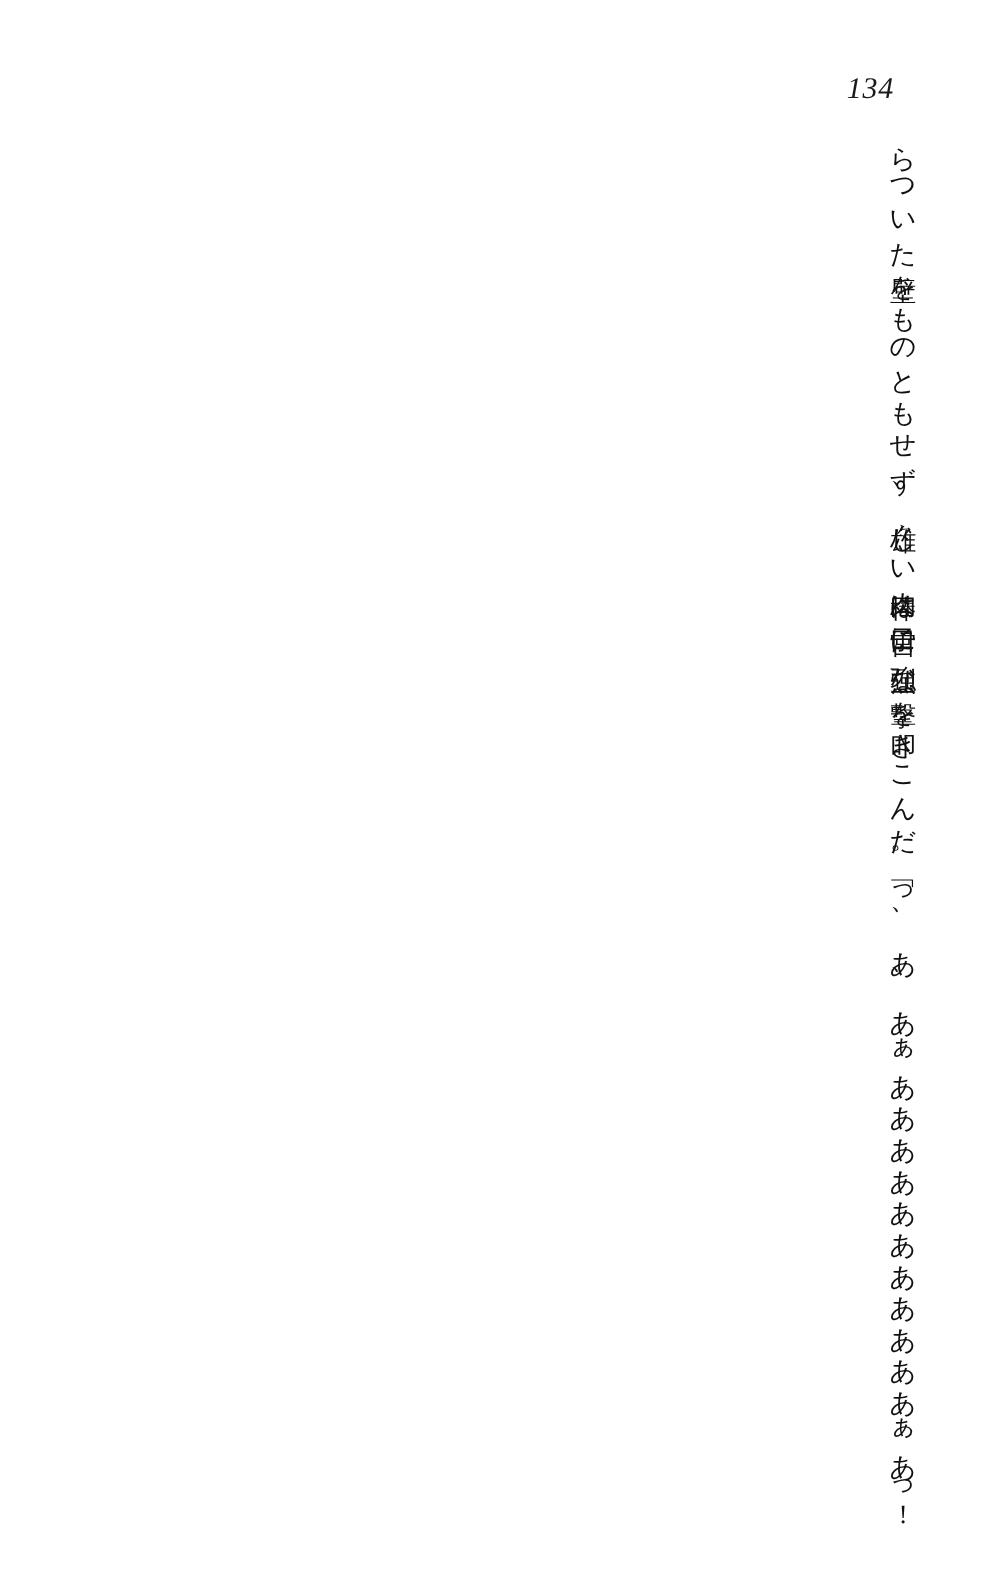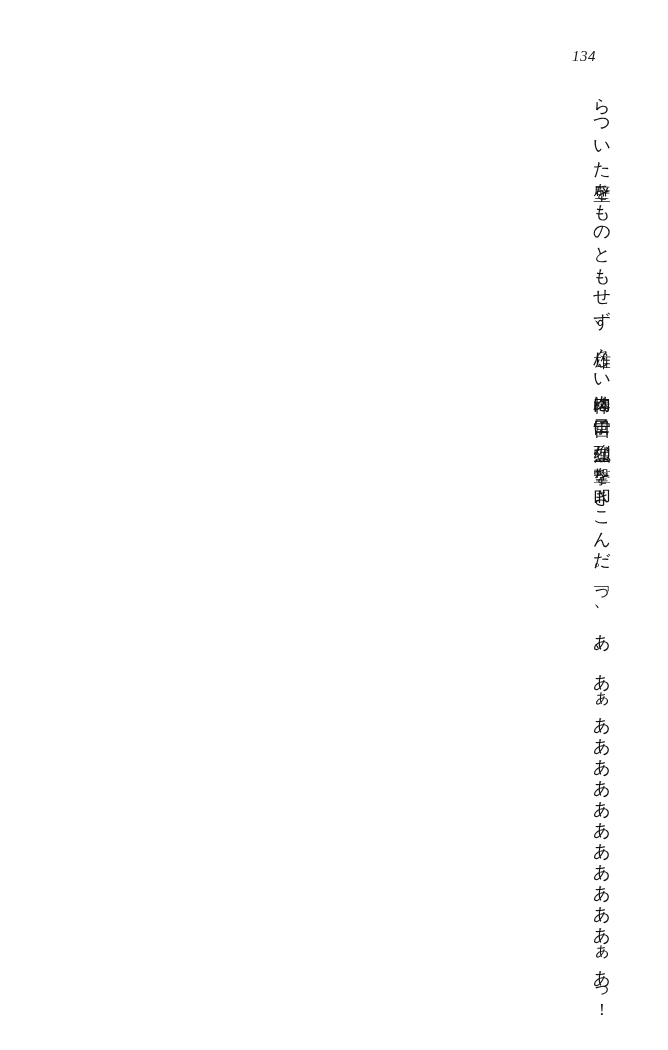--- a/index.html
+++ b/index.html
@@ -19,21 +19,21 @@
     position: relative;
     width: 668px;
     height: 1050px;
     box-sizing: border-box;
   }
 
   .page-number {
     position: absolute;
     top: 48px;
     right: 72px;
-    font-size: 15px;
+    font-size: 20px;
     font-style: italic;
     letter-spacing: 0.5px;
     color: #1a1a1a;
   }
 
   
   .body-text {
     position: absolute;
     top: 96px;
     right: 52px;

